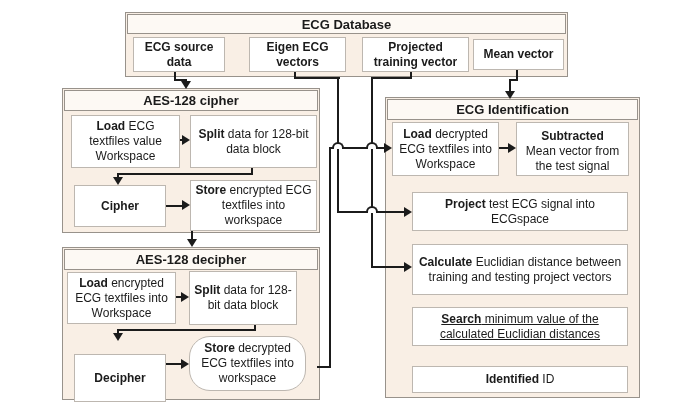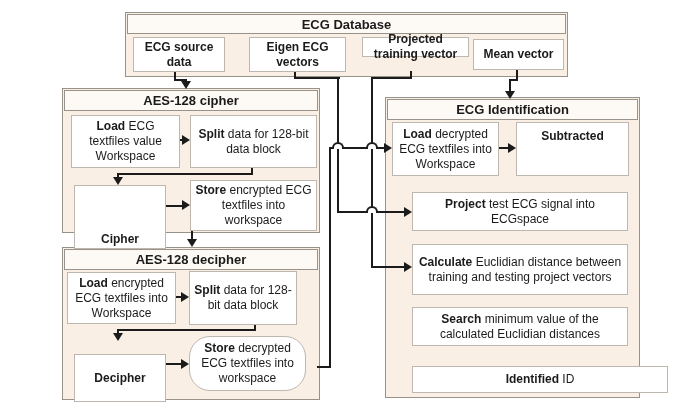--- a/index.html
+++ b/index.html
@@ -100,37 +100,37 @@
 
   <div class="sec-header" style="left:127px;top:14px;width:439px;height:20px;">
     <span>ECG Database</span>
   </div>
   <div class="node allbold" style="left:133px;top:37px;width:92px;height:35px;">
     <span>ECG source data</span>
   </div>
   <div class="node allbold" style="left:249px;top:37px;width:97px;height:35px;">
     <span>Eigen ECG vectors</span>
   </div>
-  <div class="node allbold" style="left:362px;top:37px;width:107px;height:20px;">
+  <div class="node allbold" style="left:362px;top:37px;width:107px;height:35px;">
     <span>Projected training vector</span>
   </div>
   <div class="node allbold" style="left:473px;top:39px;width:91px;height:31px;align-items:center;">
     <span>Mean vector</span>
   </div>
 
   <div class="sec-header" style="left:64px;top:90px;width:254px;height:21px;">
     <span>AES-128 cipher</span>
   </div>
   <div class="node" style="left:71px;top:115px;width:109px;height:53px;">
     <span><span class="b">Load</span><span> ECG textfiles value Workspace</span></span>
   </div>
   <div class="node" style="left:190px;top:115px;width:127px;height:53px;">
     <span><span class="b">Split</span><span> data for 128-bit data block</span></span>
   </div>
-  <div class="node" style="left:74px;top:185px;width:92px;height:64px;align-items:flex-end;">
+  <div class="node" style="left:74px;top:185px;width:92px;height:42px;">
     <span><span class="b">Cipher</span><span></span></span>
   </div>
   <div class="node" style="left:190px;top:180px;width:127px;height:51px;">
     <span><span class="b">Store</span><span> encrypted ECG textfiles into workspace</span></span>
   </div>
 
   <div class="sec-header" style="left:64px;top:249px;width:254px;height:21px;">
     <span>AES-128 decipher</span>
   </div>
   <div class="node" style="left:67px;top:272px;width:109px;height:52px;">
@@ -146,28 +146,28 @@
     <span><span class="b">Store</span><span> decrypted ECG textfiles into workspace</span></span>
   </div>
 
   <div class="sec-header" style="left:387px;top:99px;width:251px;height:21px;">
     <span>ECG Identification</span>
   </div>
   <div class="node" style="left:392px;top:122px;width:107px;height:54px;">
     <span><span class="b">Load</span><span> decrypted ECG textfiles into Workspace</span></span>
   </div>
   <div class="node stack" style="left:516px;top:122px;width:113px;height:54px;">
-    <span><span class="b">Subtracted</span></span>
+    <span><span class="b">Subtracted</span><span>Mean vector from the test signal</span></span>
   </div>
   <div class="node" style="left:412px;top:244px;width:216px;height:51px;">
     <span><span class="b">Calculate</span><span> Euclidian distance between training and testing project vectors</span></span>
   </div>
   <div class="node" style="left:412px;top:192px;width:216px;height:39px;">
     <span><span class="b">Project</span><span> test ECG signal into ECGspace</span></span>
   </div>
-  <div class="node" style="left:412px;top:307px;width:216px;height:39px;">
+  <div class="node" style="left:412px;top:307px;width:216px;height:39px;text-decoration:underline;">
     <span><span class="b">Search</span><span> minimum value of the calculated Euclidian distances</span></span>
   </div>
-  <div class="node" style="left:412px;top:366px;width:256px;height:27px;">
+  <div class="node" style="left:412px;top:366px;width:216px;height:27px;">
     <span><span class="b">Identified</span><span> ID</span></span>
   </div>
 
 </div>
 
 </body></html>

